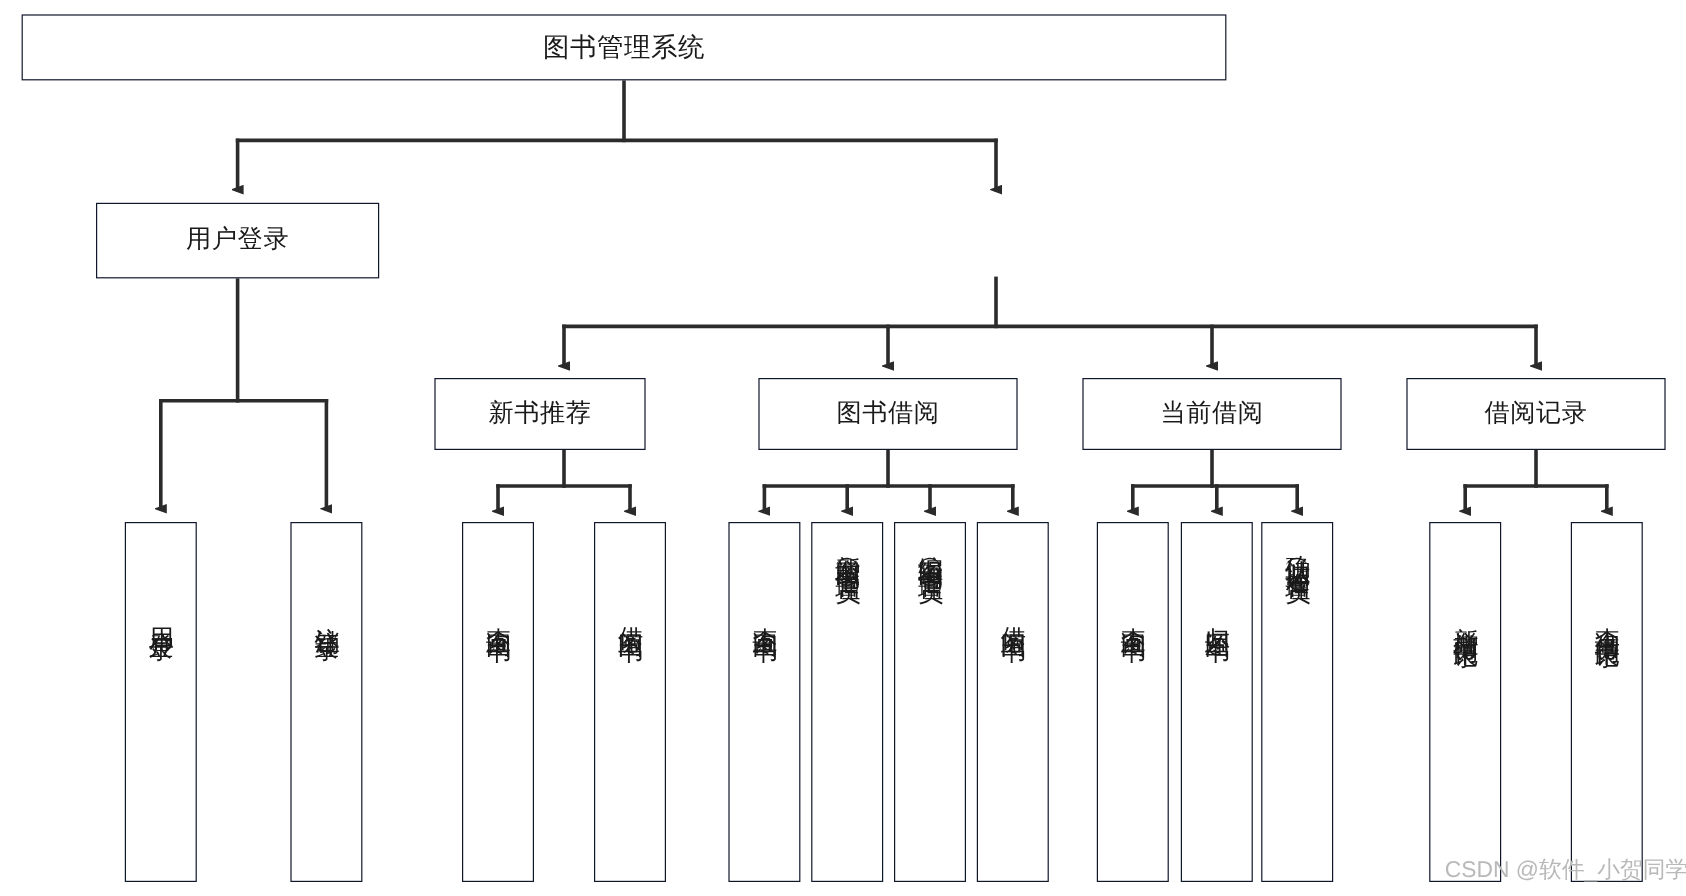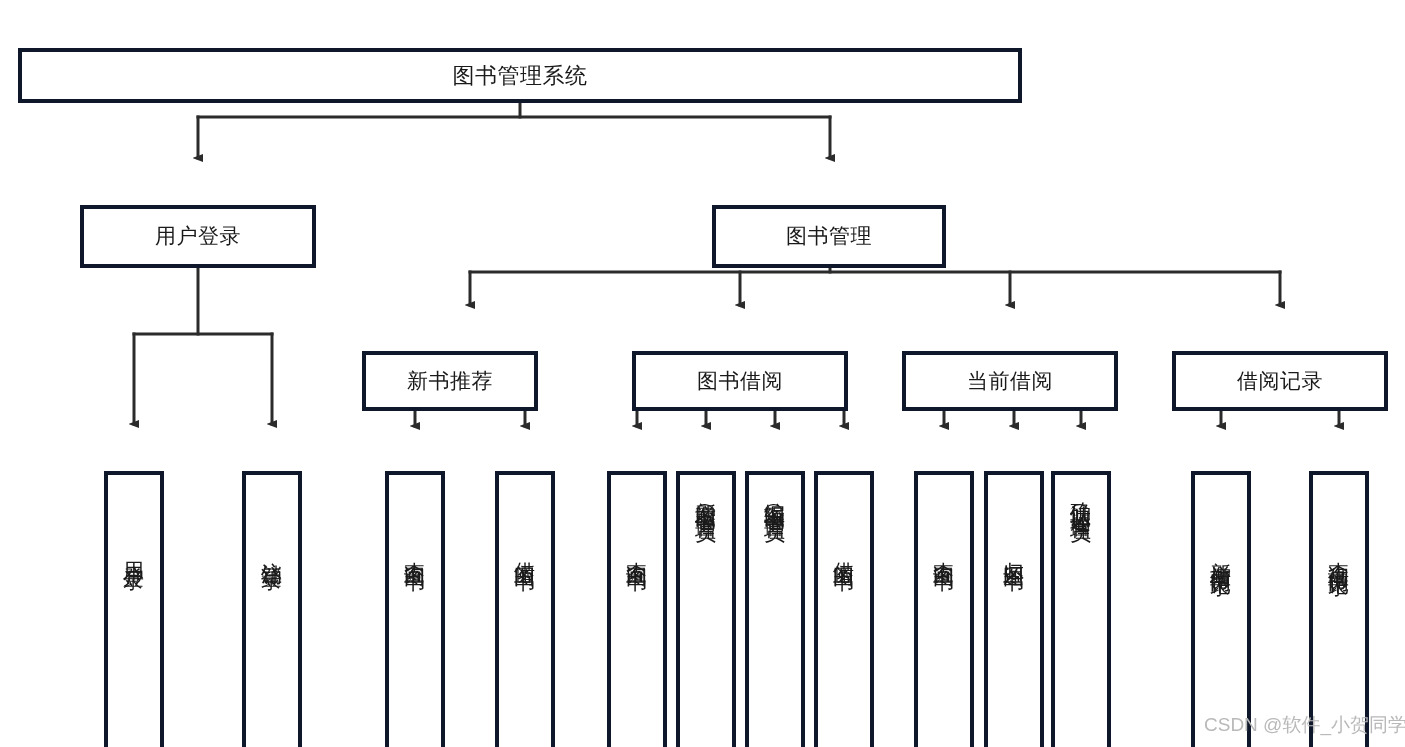--- a/index.html
+++ b/index.html
@@ -23,26 +23,25 @@
     left: 0;
     top: 0;
     width: 1405px;
     height: 747px;
     pointer-events: none;
   }
   .node {
     position: absolute;
     box-sizing: border-box;
     background: #ffffff;
-    border: 4px solid #0f172a;
+    border: 1px solid #0f172a;
     display: flex;
     align-items: center;
     justify-content: center;
     color: #1a1a1a;
-    margin-top: 36px;
   }
   .node-label {
     display: block;
     text-align: center;
     line-height: 1.18;
     letter-spacing: 0.5px;
     white-space: pre-line;
   }
   .node.horizontal .node-label {
     font-size: 21px;
@@ -135,23 +134,20 @@
     </g>
   </svg>
 
   <div class="node root horizontal" style="left:18px; top:12px; width:1004px; height:55px;">
     <span class="node-label">图书管理系统</span>
   </div>
 
   <div class="node horizontal" style="left:80px; top:169px; width:236px; height:63px;">
     <span class="node-label">用户登录</span>
   </div>
-  <div class="node horizontal" style="left:712px; top:169px; width:234px; height:63px;">
-    <span class="node-label">图书管理</span>
-  </div>
 
   <div class="node horizontal" style="left:362px; top:315px; width:176px; height:60px;">
     <span class="node-label">新书推荐</span>
   </div>
   <div class="node horizontal" style="left:632px; top:315px; width:216px; height:60px;">
     <span class="node-label">图书借阅</span>
   </div>
   <div class="node horizontal" style="left:902px; top:315px; width:216px; height:60px;">
     <span class="node-label">当前借阅</span>
   </div>

